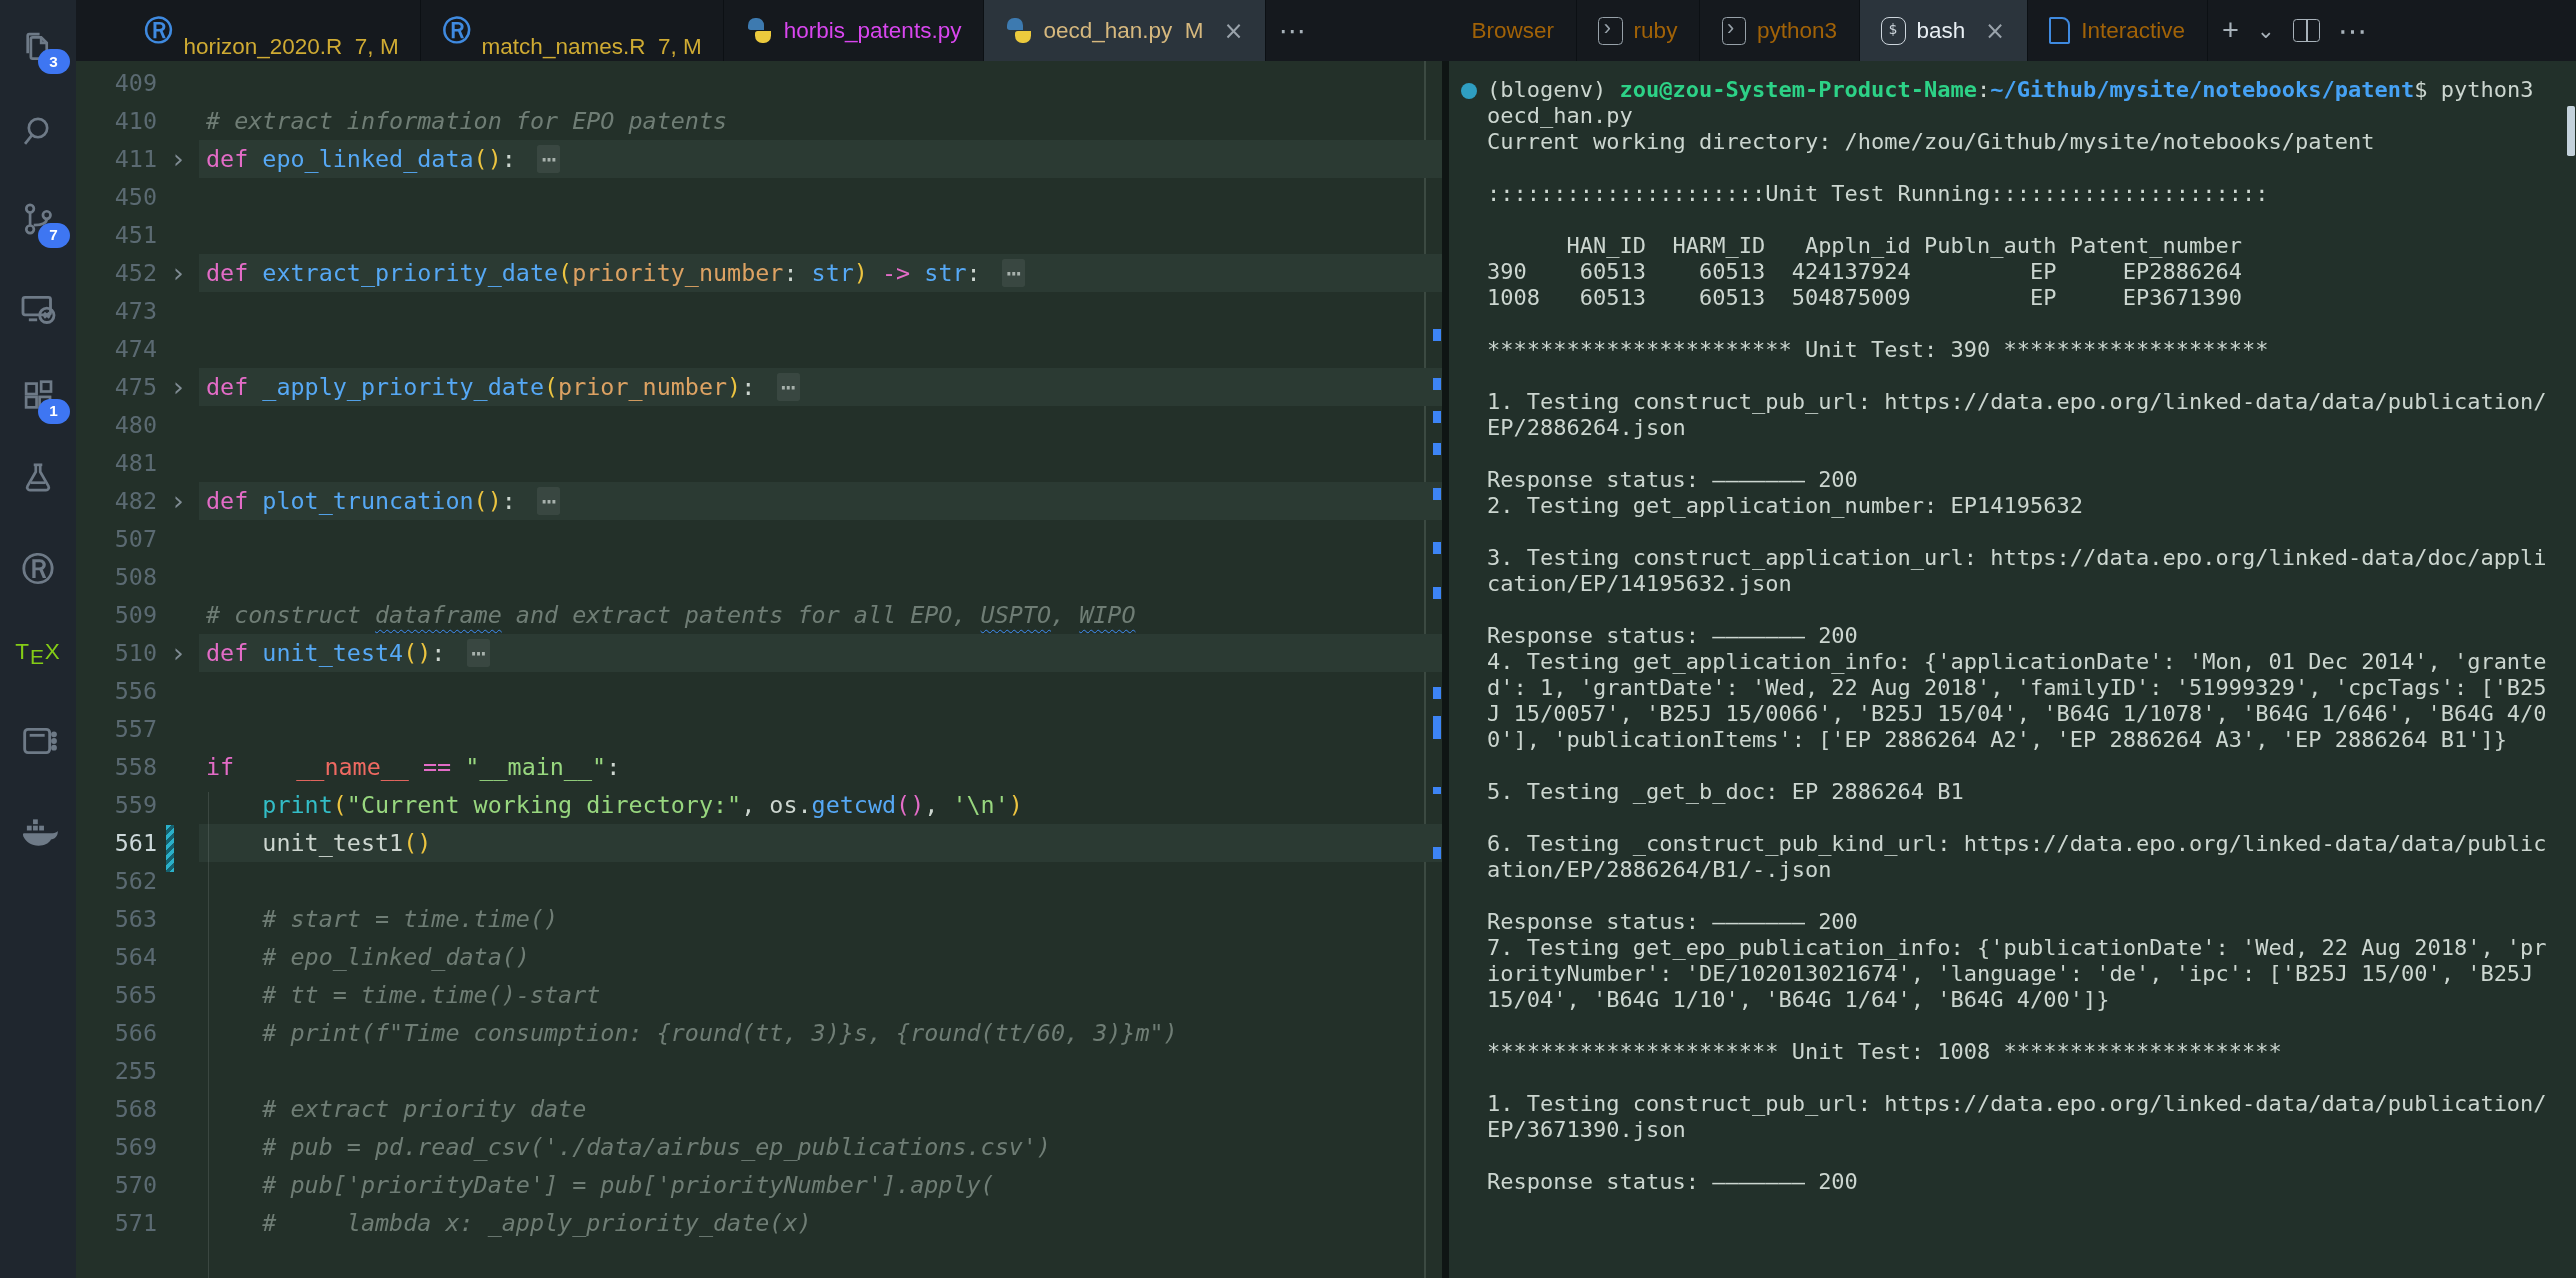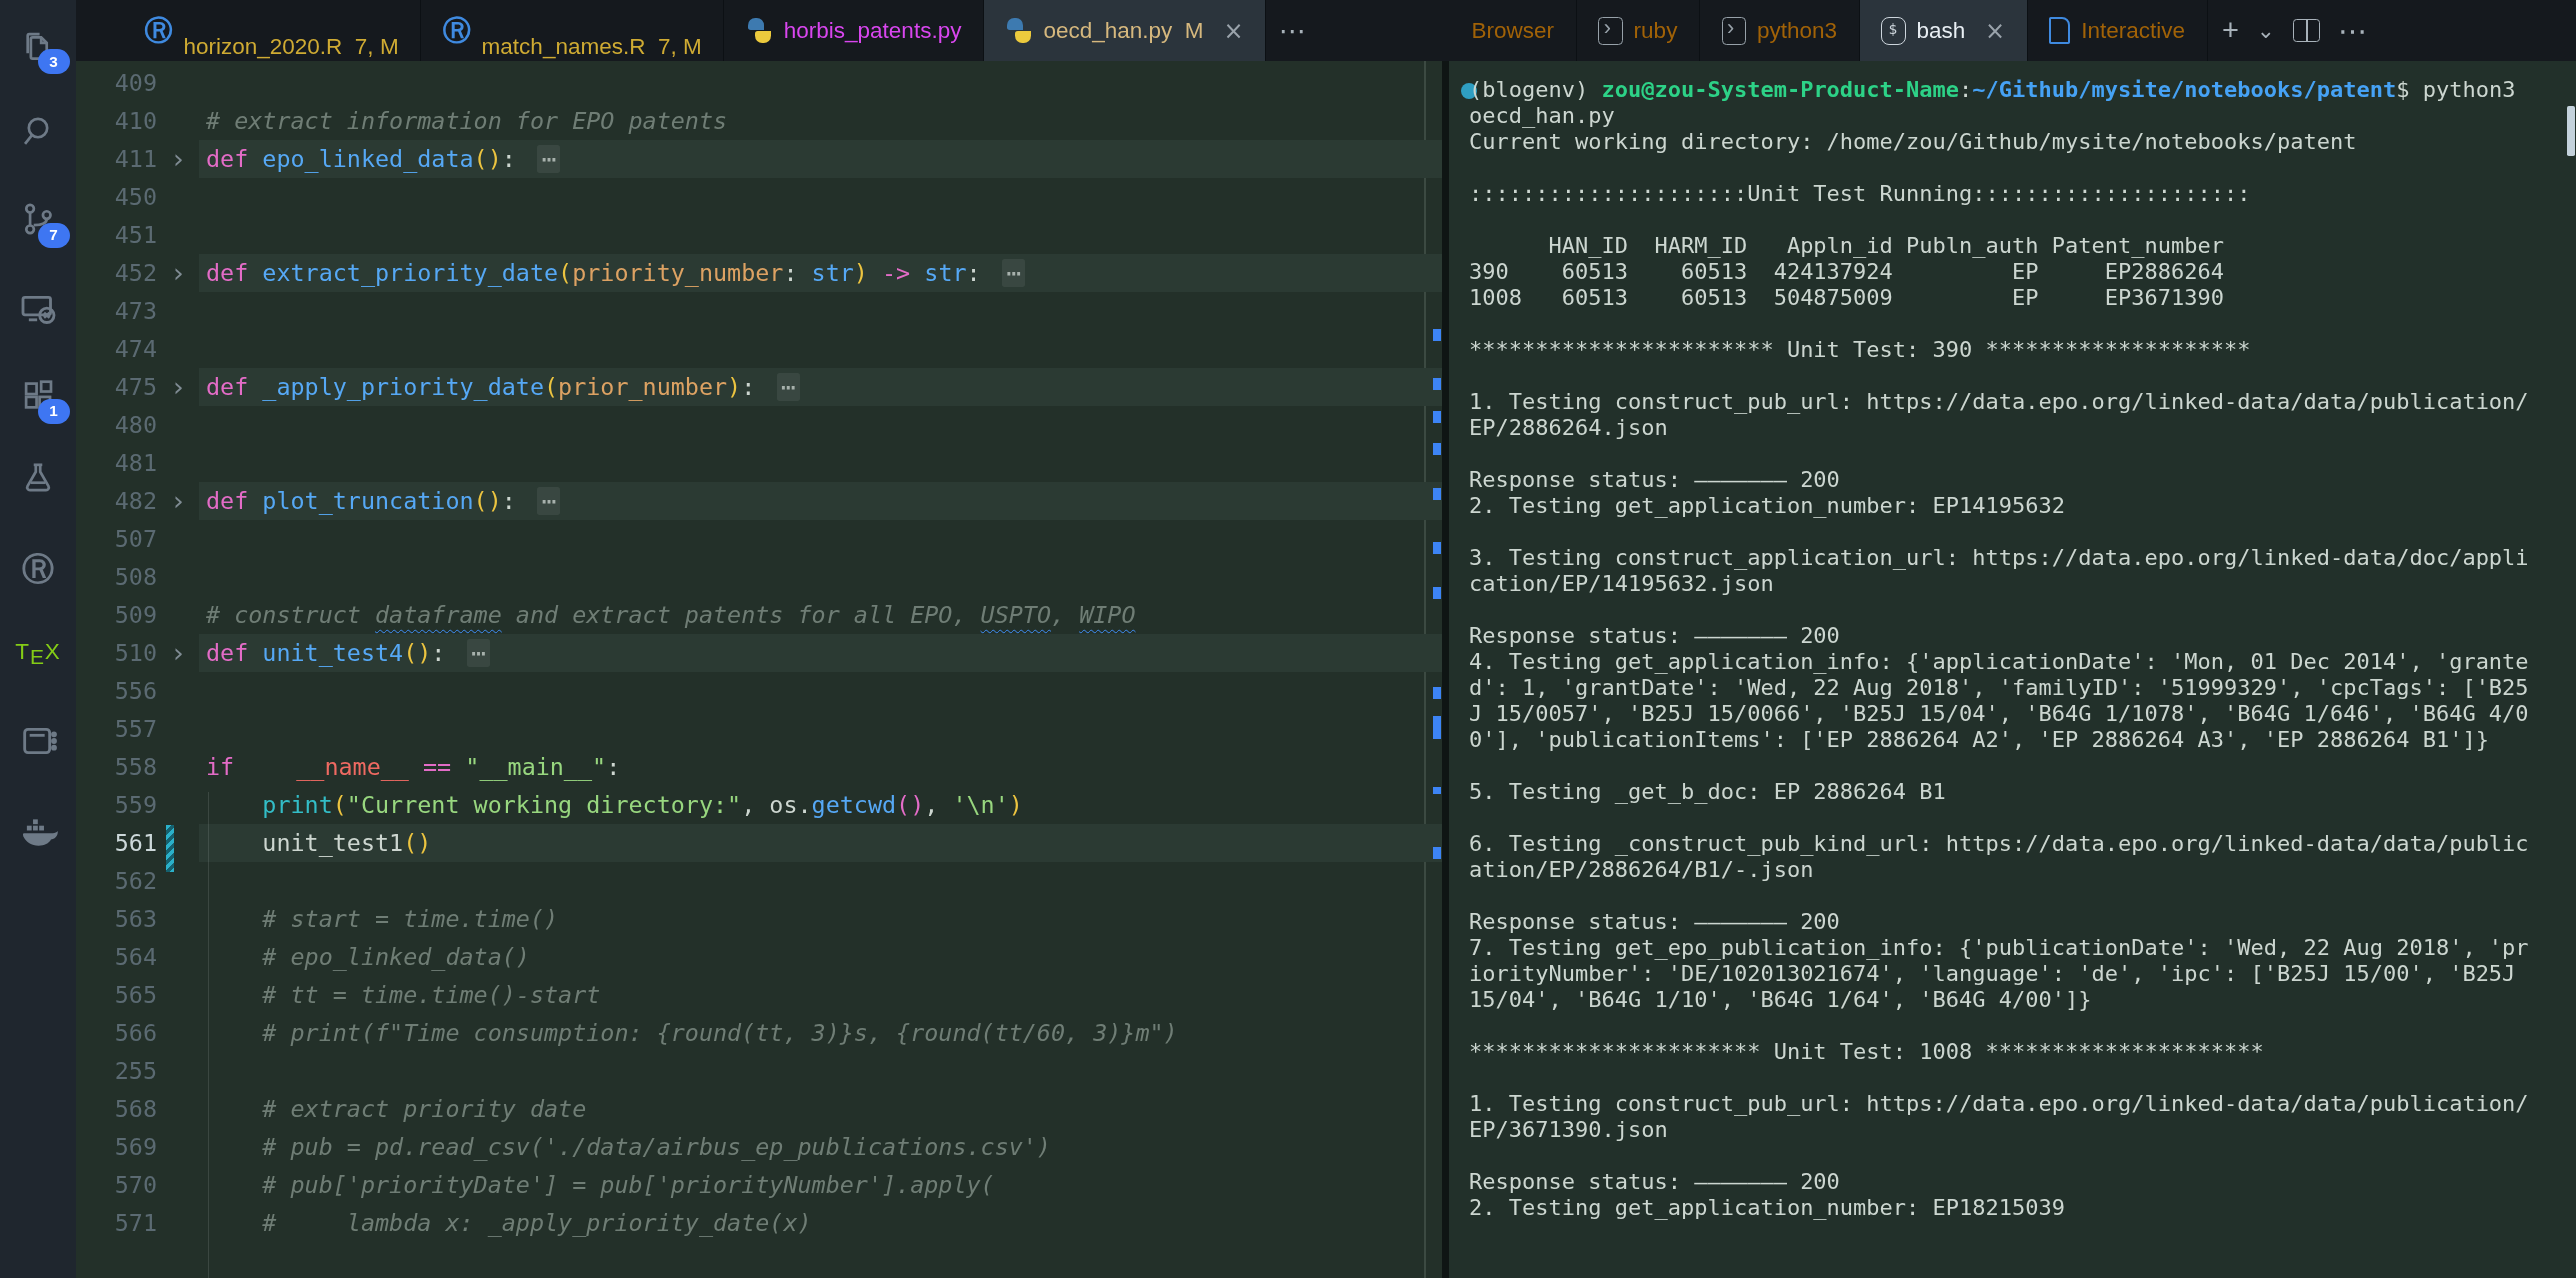--- a/index.html
+++ b/index.html
@@ -66,21 +66,21 @@
   .tk-vr{color:#ef6a62;margin-left:48px;}
   .tk-tx{color:#cdd6d0;}
   .tk-cm{color:#6f7d75;font-style:italic;}
   .tk-fd{color:#a7b1ac;background:rgba(255,255,255,0.07);border-radius:2.7px;padding:0 4.5px;margin-left:7.2px;}
   .sq{text-decoration:underline wavy #3f8ef7;text-decoration-thickness:1.4px;text-underline-offset:6.3px;}
 
   
   .split-border{position:absolute;left:1442px;top:61px;width:7.2px;bottom:0;background:#0f1514;}
   .terminal{position:absolute;left:1449px;top:61px;right:0;bottom:0;background:#22302a;overflow:hidden;}
   .tlines{position:absolute;left:0;top:16px;right:0;}
-  .tline{height:26px;line-height:26px;white-space:pre;font-size:22px;font-family:"DejaVu Sans Mono",monospace;color:#ccd6d0;padding-left:20px;}
+  .tline{height:26px;line-height:26px;white-space:pre;font-size:22px;font-family:"DejaVu Sans Mono",monospace;color:#ccd6d0;padding-left:38px;}
   .tt-p{color:#ccd6d0;}
   .tt-g{color:#2dd287;font-weight:bold;}
   .tt-b{color:#46a2f5;font-weight:bold;}
   .cmd-dot{position:absolute;left:11.7px;top:21.6px;width:16px;height:16px;border-radius:50%;background:#2f9ec2;}
   .tscroll{position:absolute;right:0.9px;top:45px;width:8px;height:50px;background:#d6e4f0;border-radius:1.8px;opacity:.9;}
 </style>
 </head>
 <body>
 
 <div class="app">
@@ -333,19 +333,18 @@
         <div class="tline"><span class="tt-p">7. Testing get_epo_publication_info: {'publicationDate': 'Wed, 22 Aug 2018', 'pr</span></div>
         <div class="tline"><span class="tt-p">iorityNumber': 'DE/102013021674', 'language': 'de', 'ipc': ['B25J 15/00', 'B25J </span></div>
         <div class="tline"><span class="tt-p">15/04', 'B64G 1/10', 'B64G 1/64', 'B64G 4/00']}</span></div>
         <div class="tline"></div>
         <div class="tline"><span class="tt-p">********************** Unit Test: 1008 *********************</span></div>
         <div class="tline"></div>
         <div class="tline"><span class="tt-p">1. Testing construct_pub_url: https://data.epo.org/linked-data/data/publication/</span></div>
         <div class="tline"><span class="tt-p">EP/3671390.json</span></div>
         <div class="tline"></div>
         <div class="tline"><span class="tt-p">Response status: ——————— 200</span></div>
-        <div class="tline"><span class="tt-p">2. Testing get_application_number: EP18215039</span></div>
       </div>
     <div class="tscroll"></div>
   </div>
 
 </div>
 
 
 </body></html>

